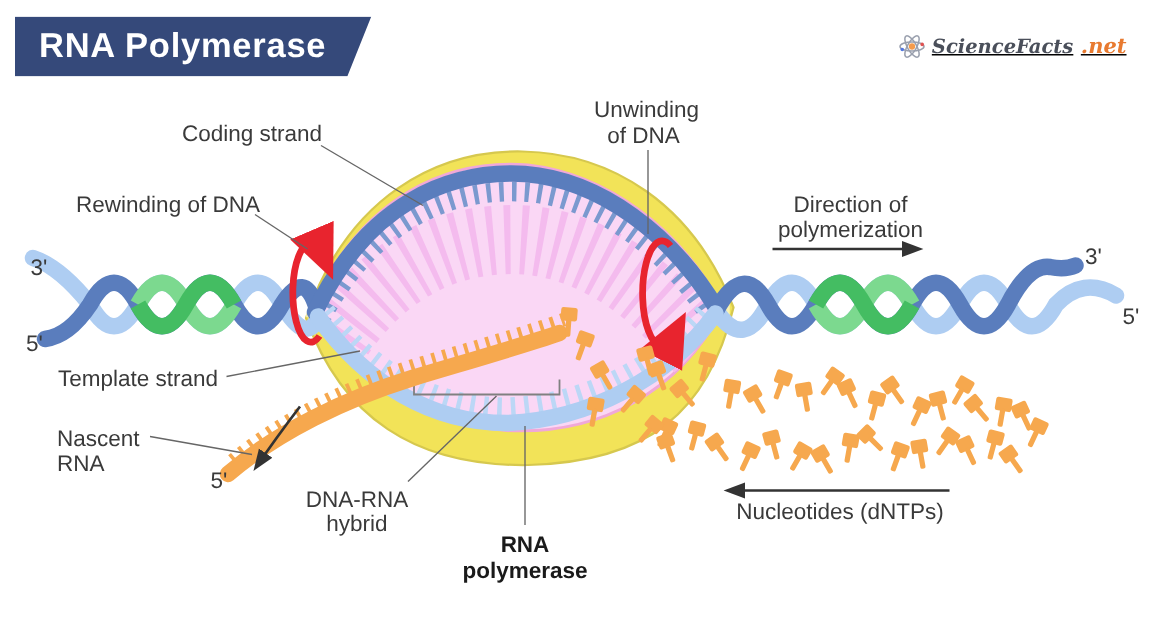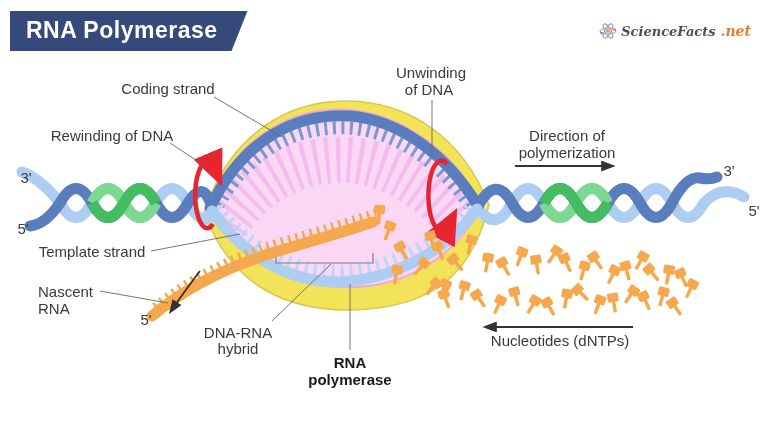--- a/index.html
+++ b/index.html
@@ -2,21 +2,21 @@
 <html><head>
 <meta charset="utf-8">
 <style>
   html,body{margin:0;padding:0;background:#ffffff;}
   .stage{position:relative;width:765px;height:423px;background:#ffffff;overflow:hidden;
          font-family:"Liberation Sans",sans-serif;}
   .banner{position:absolute;left:10px;top:11px;background:#35497a;color:#ffffff;
           font-size:23px;font-weight:bold;letter-spacing:0.5px;
           padding:6px 30px 7px 16px;
           clip-path:polygon(0 0,100% 0,calc(100% - 16px) 100%,0 100%);}
-  .logo{position:absolute;right:14px;top:22px;display:flex;align-items:center;gap:4px;}
+  .logo{position:absolute;right:14px;top:22px;display:flex;align-items:center;gap:4px;text-decoration:underline;}
   .logo .name{font-family:"DejaVu Serif",serif;font-style:italic;font-weight:bold;
               font-size:13px;color:#4a4f5a;}
   .logo .tld{font-family:"DejaVu Serif",serif;font-style:italic;font-weight:bold;
              font-size:14px;color:#e87a30;margin-left:1px;}
   svg text{font-family:"Liberation Sans",sans-serif;fill:#3a3a3a;}
   svg text.lbl{font-size:15px;}
   svg text.prime{font-size:15px;}
   svg text.bold{font-weight:bold;fill:#1a1a1a;}
 </style>
 </head>

